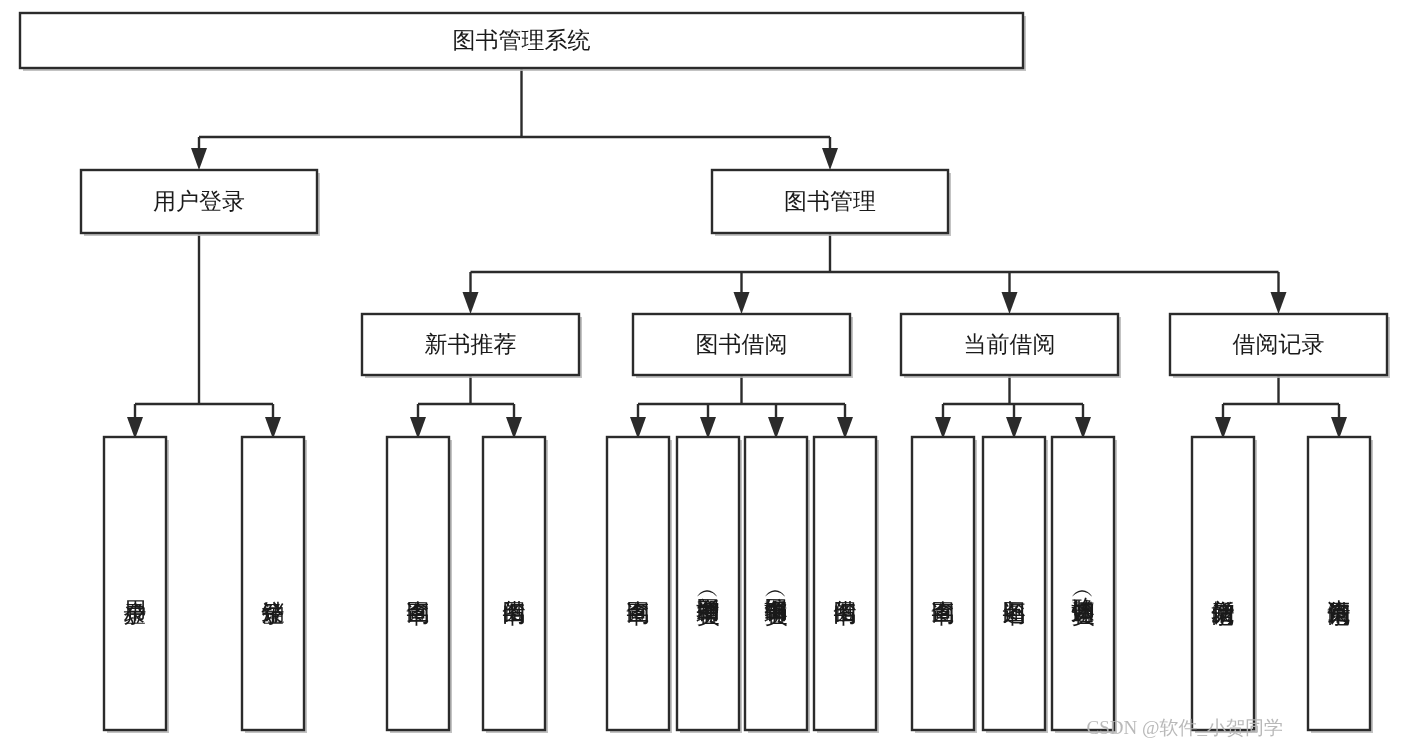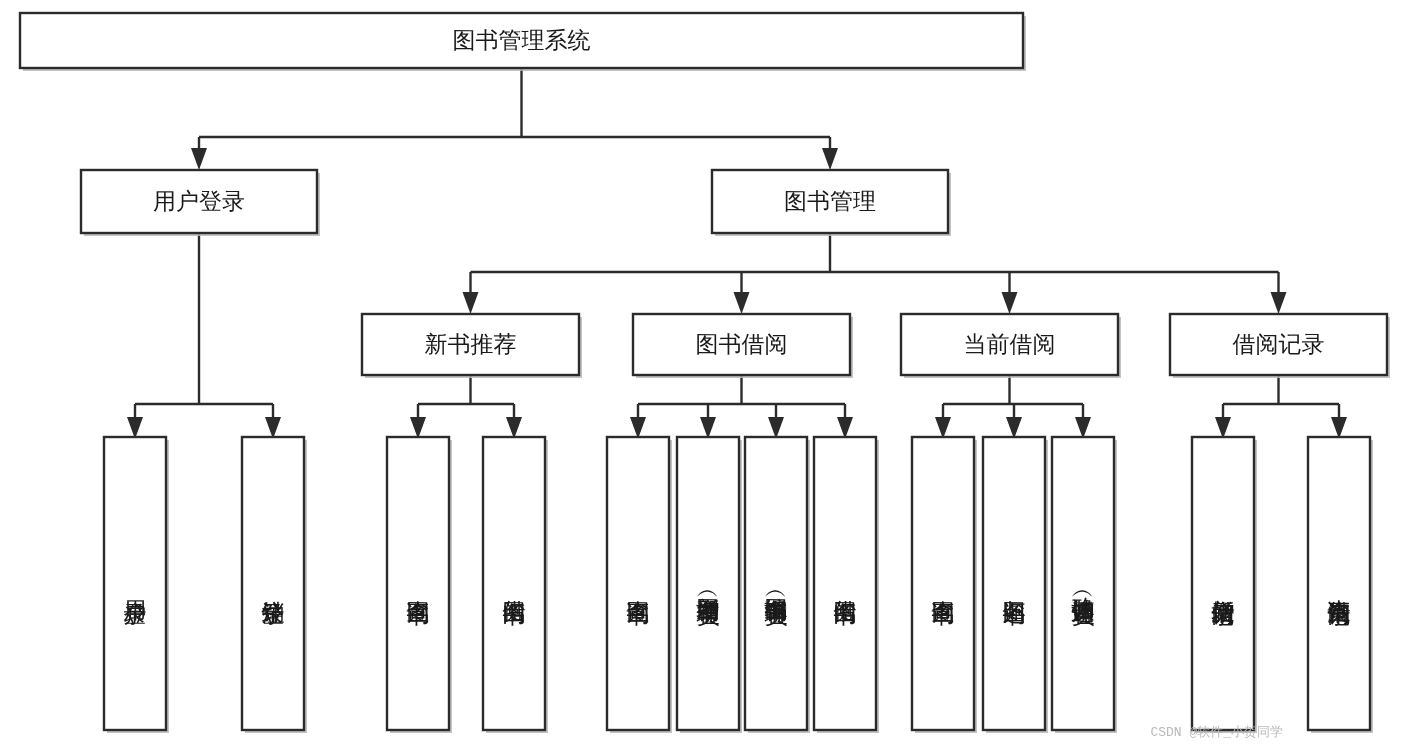--- a/index.html
+++ b/index.html
@@ -74,22 +74,22 @@
     font-size: 23px;
     line-height: 1.08;
     color: #1a1a1a;
     letter-spacing: 1px;
     white-space: nowrap;
   }
   .watermark {
     position: absolute;
     right: 8px;
     bottom: 6px;
-    font-family: Liberation Mono, monospace;
-    font-size: 13px;
+    font-family: Liberation Serif, serif;
+    font-size: 19px;
     color: #b6b6b6;
     opacity: 0.95;
     white-space: nowrap;
     pointer-events: none;
   }
 </style>
 </head>
 <body>
 
 <div id="diagram-root">

